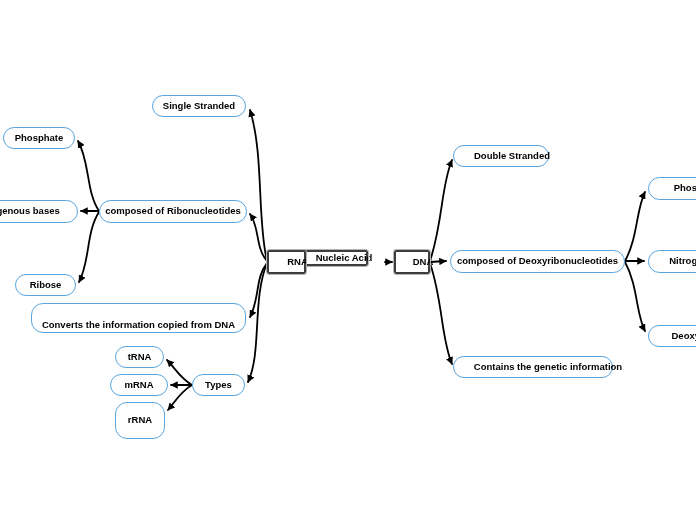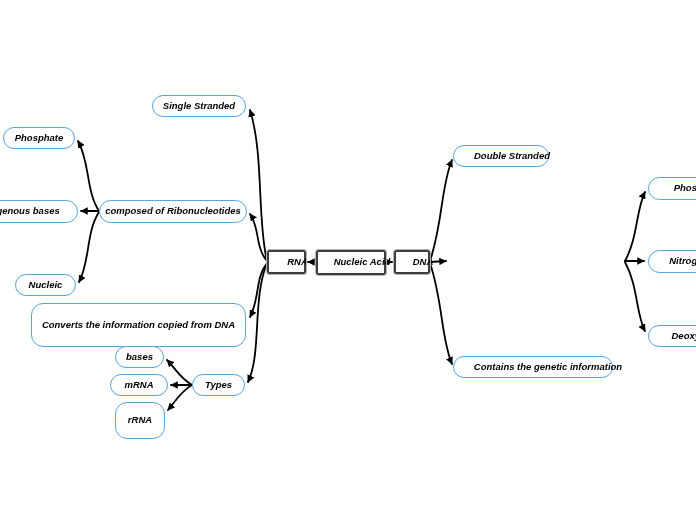--- a/index.html
+++ b/index.html
@@ -24,21 +24,20 @@
     display: flex;
     align-items: center;
     justify-content: center;
     font-weight: bold;
     font-size: 9.5px;
     color: #000000;
     text-align: center;
     line-height: 1.35;
     white-space: nowrap;
     cursor: pointer;
-    font-style: italic;
   }
   .pill {
     border: 1.5px solid #56a5de;
     border-radius: 12px;
   }
   .rect {
     border: 2px solid #3d3d3d;
     outline: 1px solid #b5b5b5;
     border-radius: 2px;
     padding-left: 22px;
@@ -78,38 +77,39 @@
       <path d="M430,261 C443,222 441,186 452,160" marker-end="url(#arrow)"></path>
       <path d="M430,262 L446,261" marker-end="url(#arrow)"></path>
       <path d="M430,263 C443,302 441,338 452,364" marker-end="url(#arrow)"></path>
 
       <path d="M625,261 C638,237 636,210 645,192" marker-end="url(#arrow)"></path>
       <path d="M625,261 L644,261" marker-end="url(#arrow)"></path>
       <path d="M625,262 C638,286 636,314 645,331" marker-end="url(#arrow)"></path>
     </g>
   </svg>
 
-  <div class="node rect" style="left:316px; top:250px; width:70px; height:25px;">Nucleic Acid</div>
+  <div class="node rect" style="left:298px; top:250px; width:70px; height:16px;">Nucleic Acid</div>
   <div class="node rect" style="left:267px; top:250px; width:39px; height:24px;">RNA</div>
   <div class="node rect" style="left:394px; top:250px; width:36px; height:24px;">DNA</div>
 
   <div class="node pill" style="left:152px; top:95px; width:94px; height:22px;">Single Stranded</div>
   <div class="node pill" style="left:99px; top:200px; width:148px; height:23px;text-align:right;">composed of Ribonucleotides</div>
   <div class="node pill" style="left:3px; top:127px; width:72px; height:22px;">Phosphate</div>
   <div class="node pill" style="left:-44px; top:200px; width:122px; height:23px;">Nitrogenous bases</div>
-  <div class="node pill" style="left:15px; top:274px; width:61px; height:22px;">Nucleic</div>
-  <div class="node pill multiline" style="left:31px; top:303px; width:215px; height:44px;">
+  <div class="node pill" style="left:15px; top:274px; width:61px; height:22px;">Ribose</div>
+  <div class="node pill multiline" style="left:31px; top:303px; width:215px; height:30px;align-items:flex-end;">
     <div>
       <span>Converts the information copied from DNA</span>
     </div>
   </div>
   <div class="node pill" style="left:192px; top:374px; width:53px; height:22px;">Types</div>
-  <div class="node pill" style="left:115px; top:346px; width:49px; height:22px;">bases</div>
+  <div class="node pill" style="left:115px; top:346px; width:49px; height:22px;">tRNA</div>
   <div class="node pill" style="left:110px; top:374px; width:58px; height:22px;">mRNA</div>
   <div class="node pill" style="left:115px; top:402px; width:50px; height:37px;">rRNA</div>
 
   <div class="node pill" style="left:453px; top:145px; width:96px; height:22px;padding-left:22px;">Double Stranded</div>
+  <div class="node pill" style="left:450px; top:250px; width:175px; height:23px;">composed of Deoxyribonucleotides</div>
   <div class="node pill" style="left:453px; top:356px; width:160px; height:22px;padding-left:30px;">Contains the genetic information</div>
   <div class="node pill" style="left:648px; top:177px; width:100px; height:23px;">Phosphate</div>
   <div class="node pill" style="left:648px; top:250px; width:128px; height:23px;">Nitrogenous bases</div>
   <div class="node pill" style="left:648px; top:325px; width:104px; height:22px;">Deoxyribose</div>
 
 </div>
 
 </body></html>

